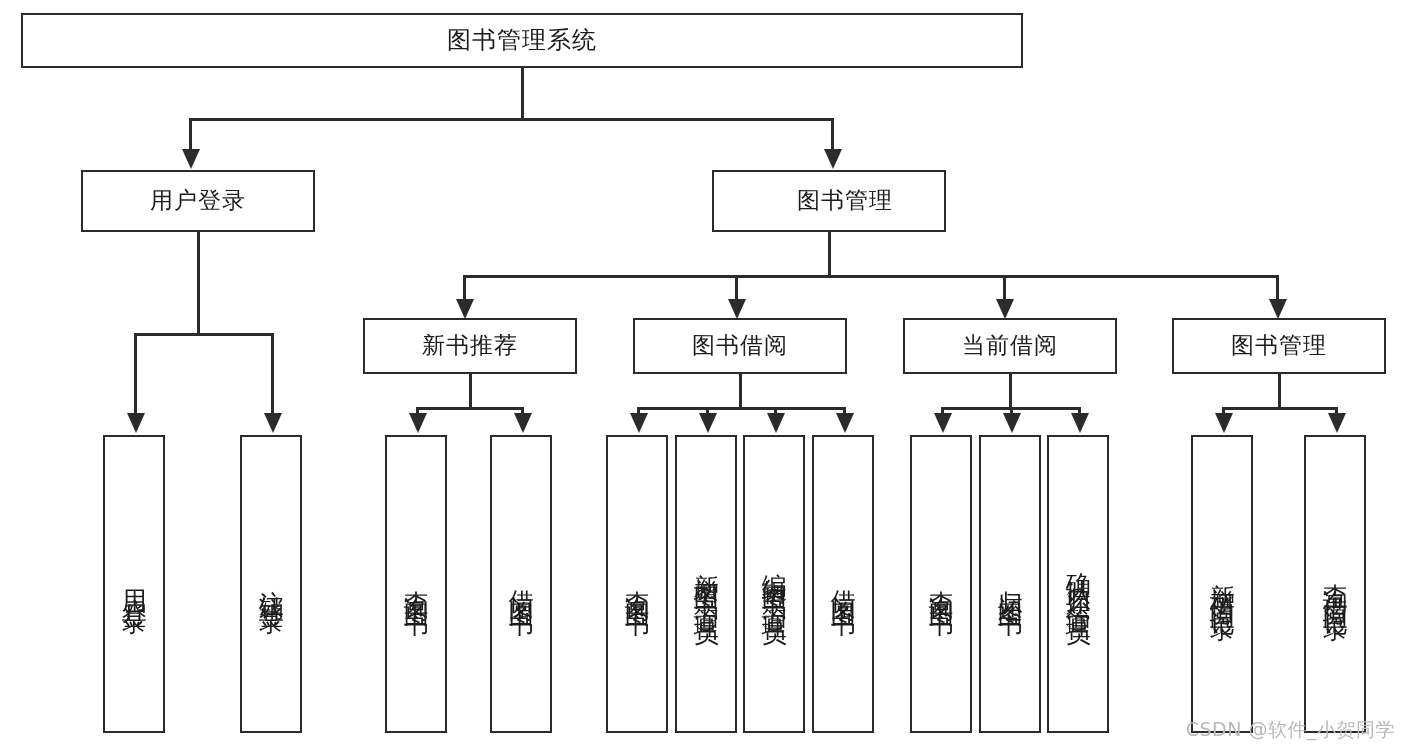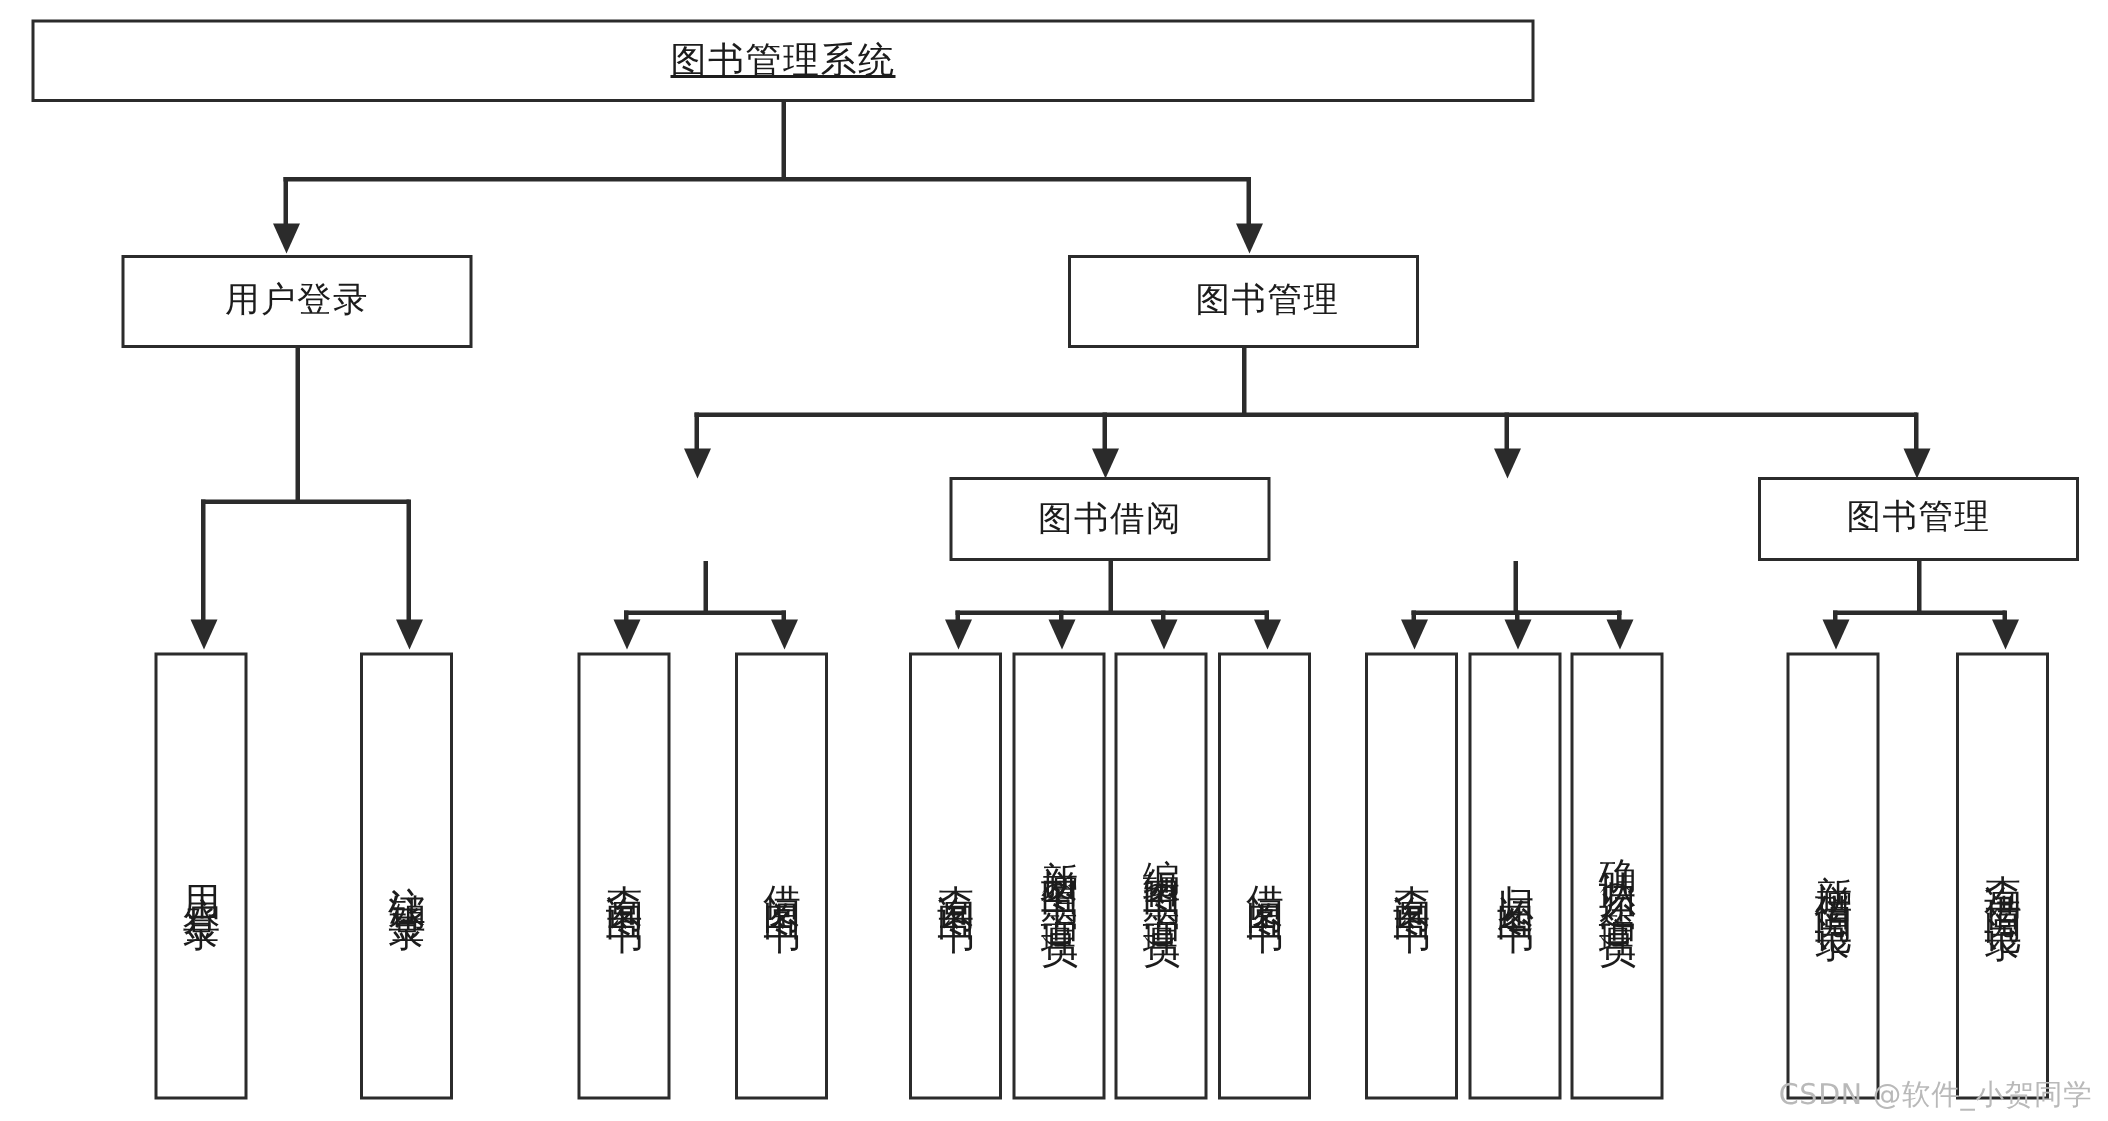--- a/index.html
+++ b/index.html
@@ -83,21 +83,21 @@
     white-space: nowrap;
     letter-spacing: 0.5px;
     pointer-events: none;
   }
 </style>
 </head>
 <body>
 
 <div id="diagram-root">
 
-  <div class="node horiz root" style="left:21px; top:13px; width:1002px; height:55px;text-decoration:underline;">
+  <div class="node horiz root" style="left:21px; top:13px; width:1002px; height:55px;">
     <span>图书管理系统</span>
   </div>
 
   <div class="line-v" style="left:521px; top:68px; height:51px;"></div>
 
   <div class="line-h" style="left:189px; top:118px; width:644px;"></div>
 
   <div class="line-v" style="left:189px; top:118px; height:33px;"></div>
   <div class="arrow-down" style="left:182px; top:149px;"></div>
 
@@ -123,22 +123,28 @@
   <div class="line-h" style="left:463px; top:275px; width:815px;"></div>
   <div class="line-v" style="left:463px; top:275px; height:27px;"></div>
   <div class="arrow-down" style="left:456px; top:299px;"></div>
   <div class="line-v" style="left:735px; top:275px; height:27px;"></div>
   <div class="arrow-down" style="left:728px; top:299px;"></div>
   <div class="line-v" style="left:1003px; top:275px; height:27px;"></div>
   <div class="arrow-down" style="left:996px; top:299px;"></div>
   <div class="line-v" style="left:1276px; top:275px; height:27px;"></div>
   <div class="arrow-down" style="left:1269px; top:299px;"></div>
 
+  <div class="node horiz" style="left:363px; top:318px; width:214px; height:56px;">
+    <span>新书推荐</span>
+  </div>
   <div class="node horiz" style="left:633px; top:318px; width:214px; height:56px;font-family:Liberation Serif, serif;">
     <span>图书借阅</span>
+  </div>
+  <div class="node horiz" style="left:903px; top:318px; width:214px; height:56px;">
+    <span>当前借阅</span>
   </div>
   <div class="node horiz" style="left:1172px; top:318px; width:214px; height:56px;">
     <span>图书管理</span>
   </div>
 
   <div class="line-v" style="left:469px; top:374px; height:35px;"></div>
   <div class="line-h" style="left:416px; top:407px; width:108px;"></div>
   <div class="line-v" style="left:416px; top:407px; height:9px;"></div>
   <div class="arrow-down" style="left:409px; top:413px;"></div>
   <div class="line-v" style="left:521px; top:407px; height:9px;"></div>

